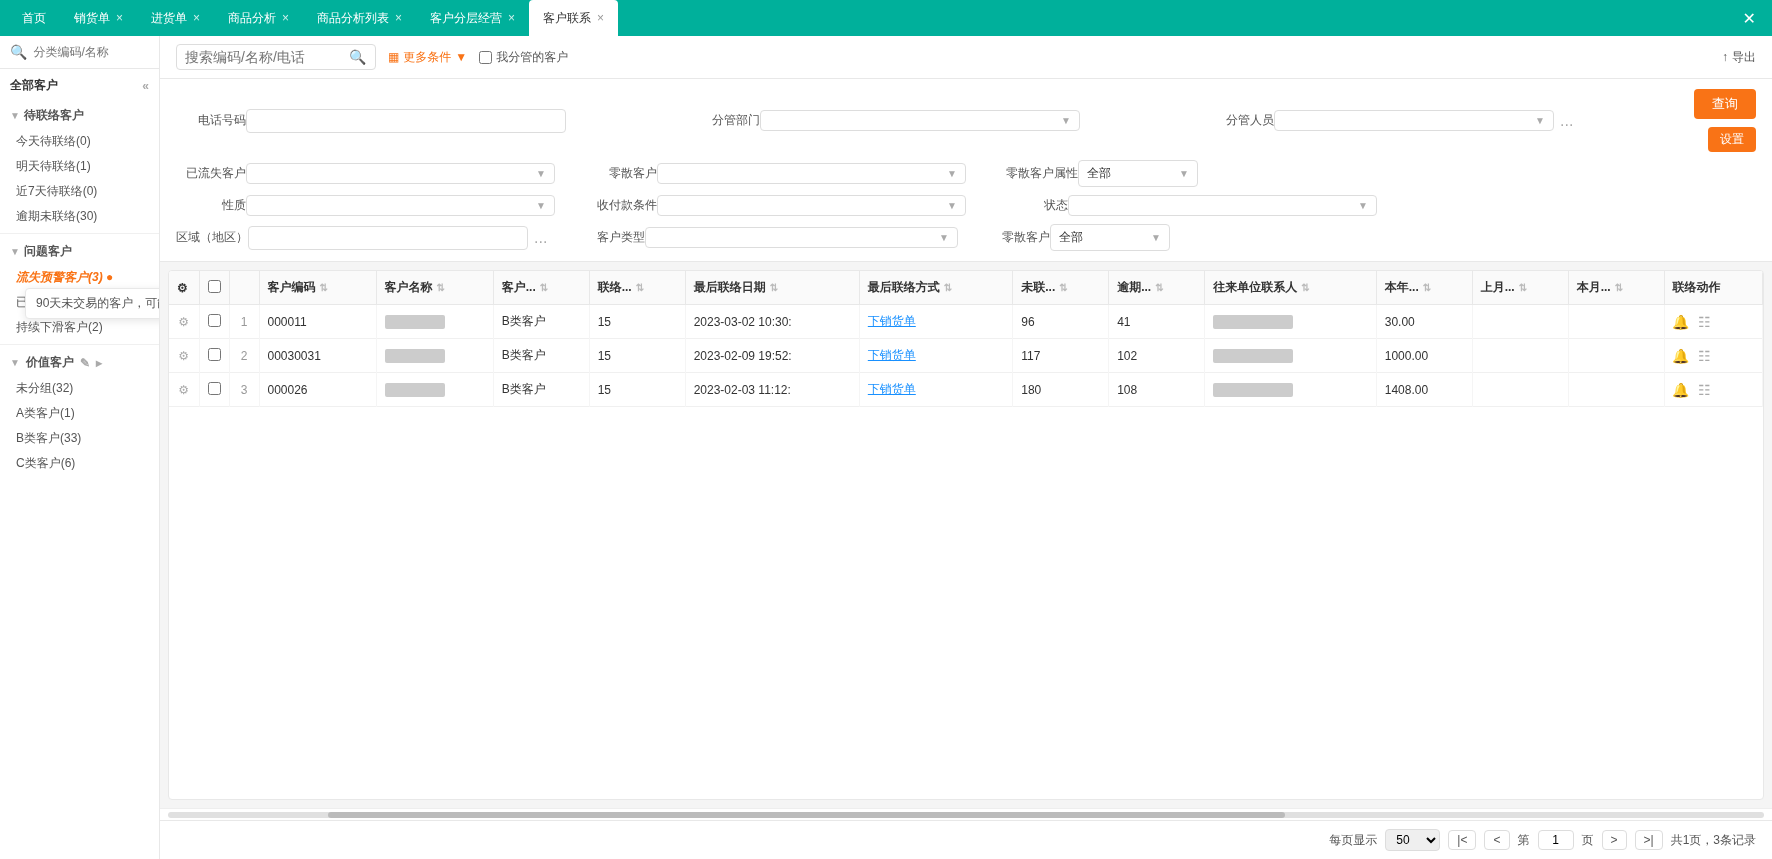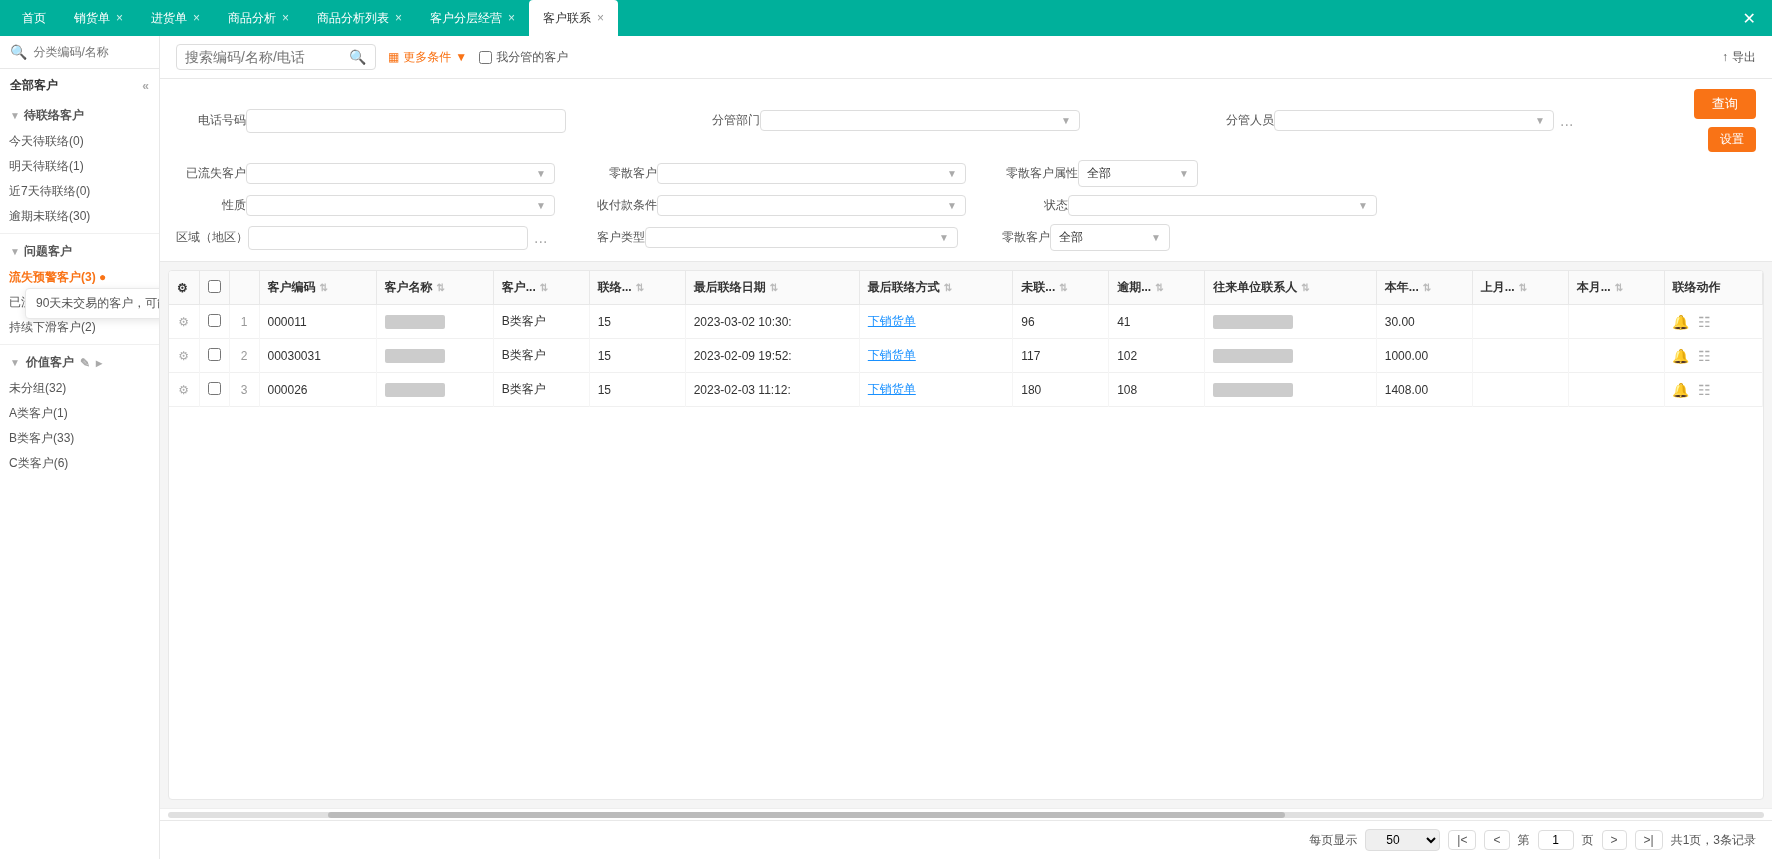--- a/index.html
+++ b/index.html
@@ -86,21 +86,21 @@
       font-weight: bold;
       color: #333;
       font-size: 13px;
       cursor: pointer;
     }
     .sidebar-header .collapse-icon {
       color: #aaa;
       font-size: 12px;
     }
     .sidebar-item {
-      padding: 4px 10px 4px 9px;
+      padding: 4px 10px 4px 16px;
       color: #555;
       cursor: pointer;
       white-space: nowrap;
       overflow: hidden;
       text-overflow: ellipsis;
     }
     .sidebar-item.active {
       color: #f97316;
       font-weight: bold;
     }
@@ -349,21 +349,21 @@
       padding: 8px 16px;
       background: #fff;
       border-top: 1px solid #e8e8e8;
       gap: 8px;
       font-size: 12px;
       color: #555;
     }
     .pagination .page-size-select {
       border: 1px solid #ddd;
       border-radius: 4px;
-      padding: 2px 16px;
+      padding: 2px 6px;
       font-size: 12px;
     }
     .pagination .page-btn {
       border: 1px solid #ddd;
       background: #fff;
       border-radius: 4px;
       padding: 2px 8px;
       cursor: pointer;
       color: #555;
     }
@@ -476,21 +476,21 @@
     <div class="sidebar-item">明天待联络(1)</div>
     <div class="sidebar-item">近7天待联络(0)</div>
     <div class="sidebar-item">逾期未联络(30)</div>
 
     <hr class="sidebar-divider">
 
     <div class="sidebar-group-header">
       <span class="arrow">▼</span>
       <span>问题客户</span>
     </div>
-    <div class="sidebar-item active" style="color:#f97316;">
+    <div class="sidebar-item active" style="color:#f97316;font-style:italic;">
       <span>流失预警客户(3)</span>
       <span style="color:#f97316;">●</span>
     </div>
     <div class="sidebar-item">已流失客户(24)</div>
     <div class="sidebar-item">持续下滑客户(2)</div>
 
     <hr class="sidebar-divider">
 
     <div class="sidebar-group-header" style="display:flex; align-items:center; gap:6px;">
       <span class="arrow">▼</span>

